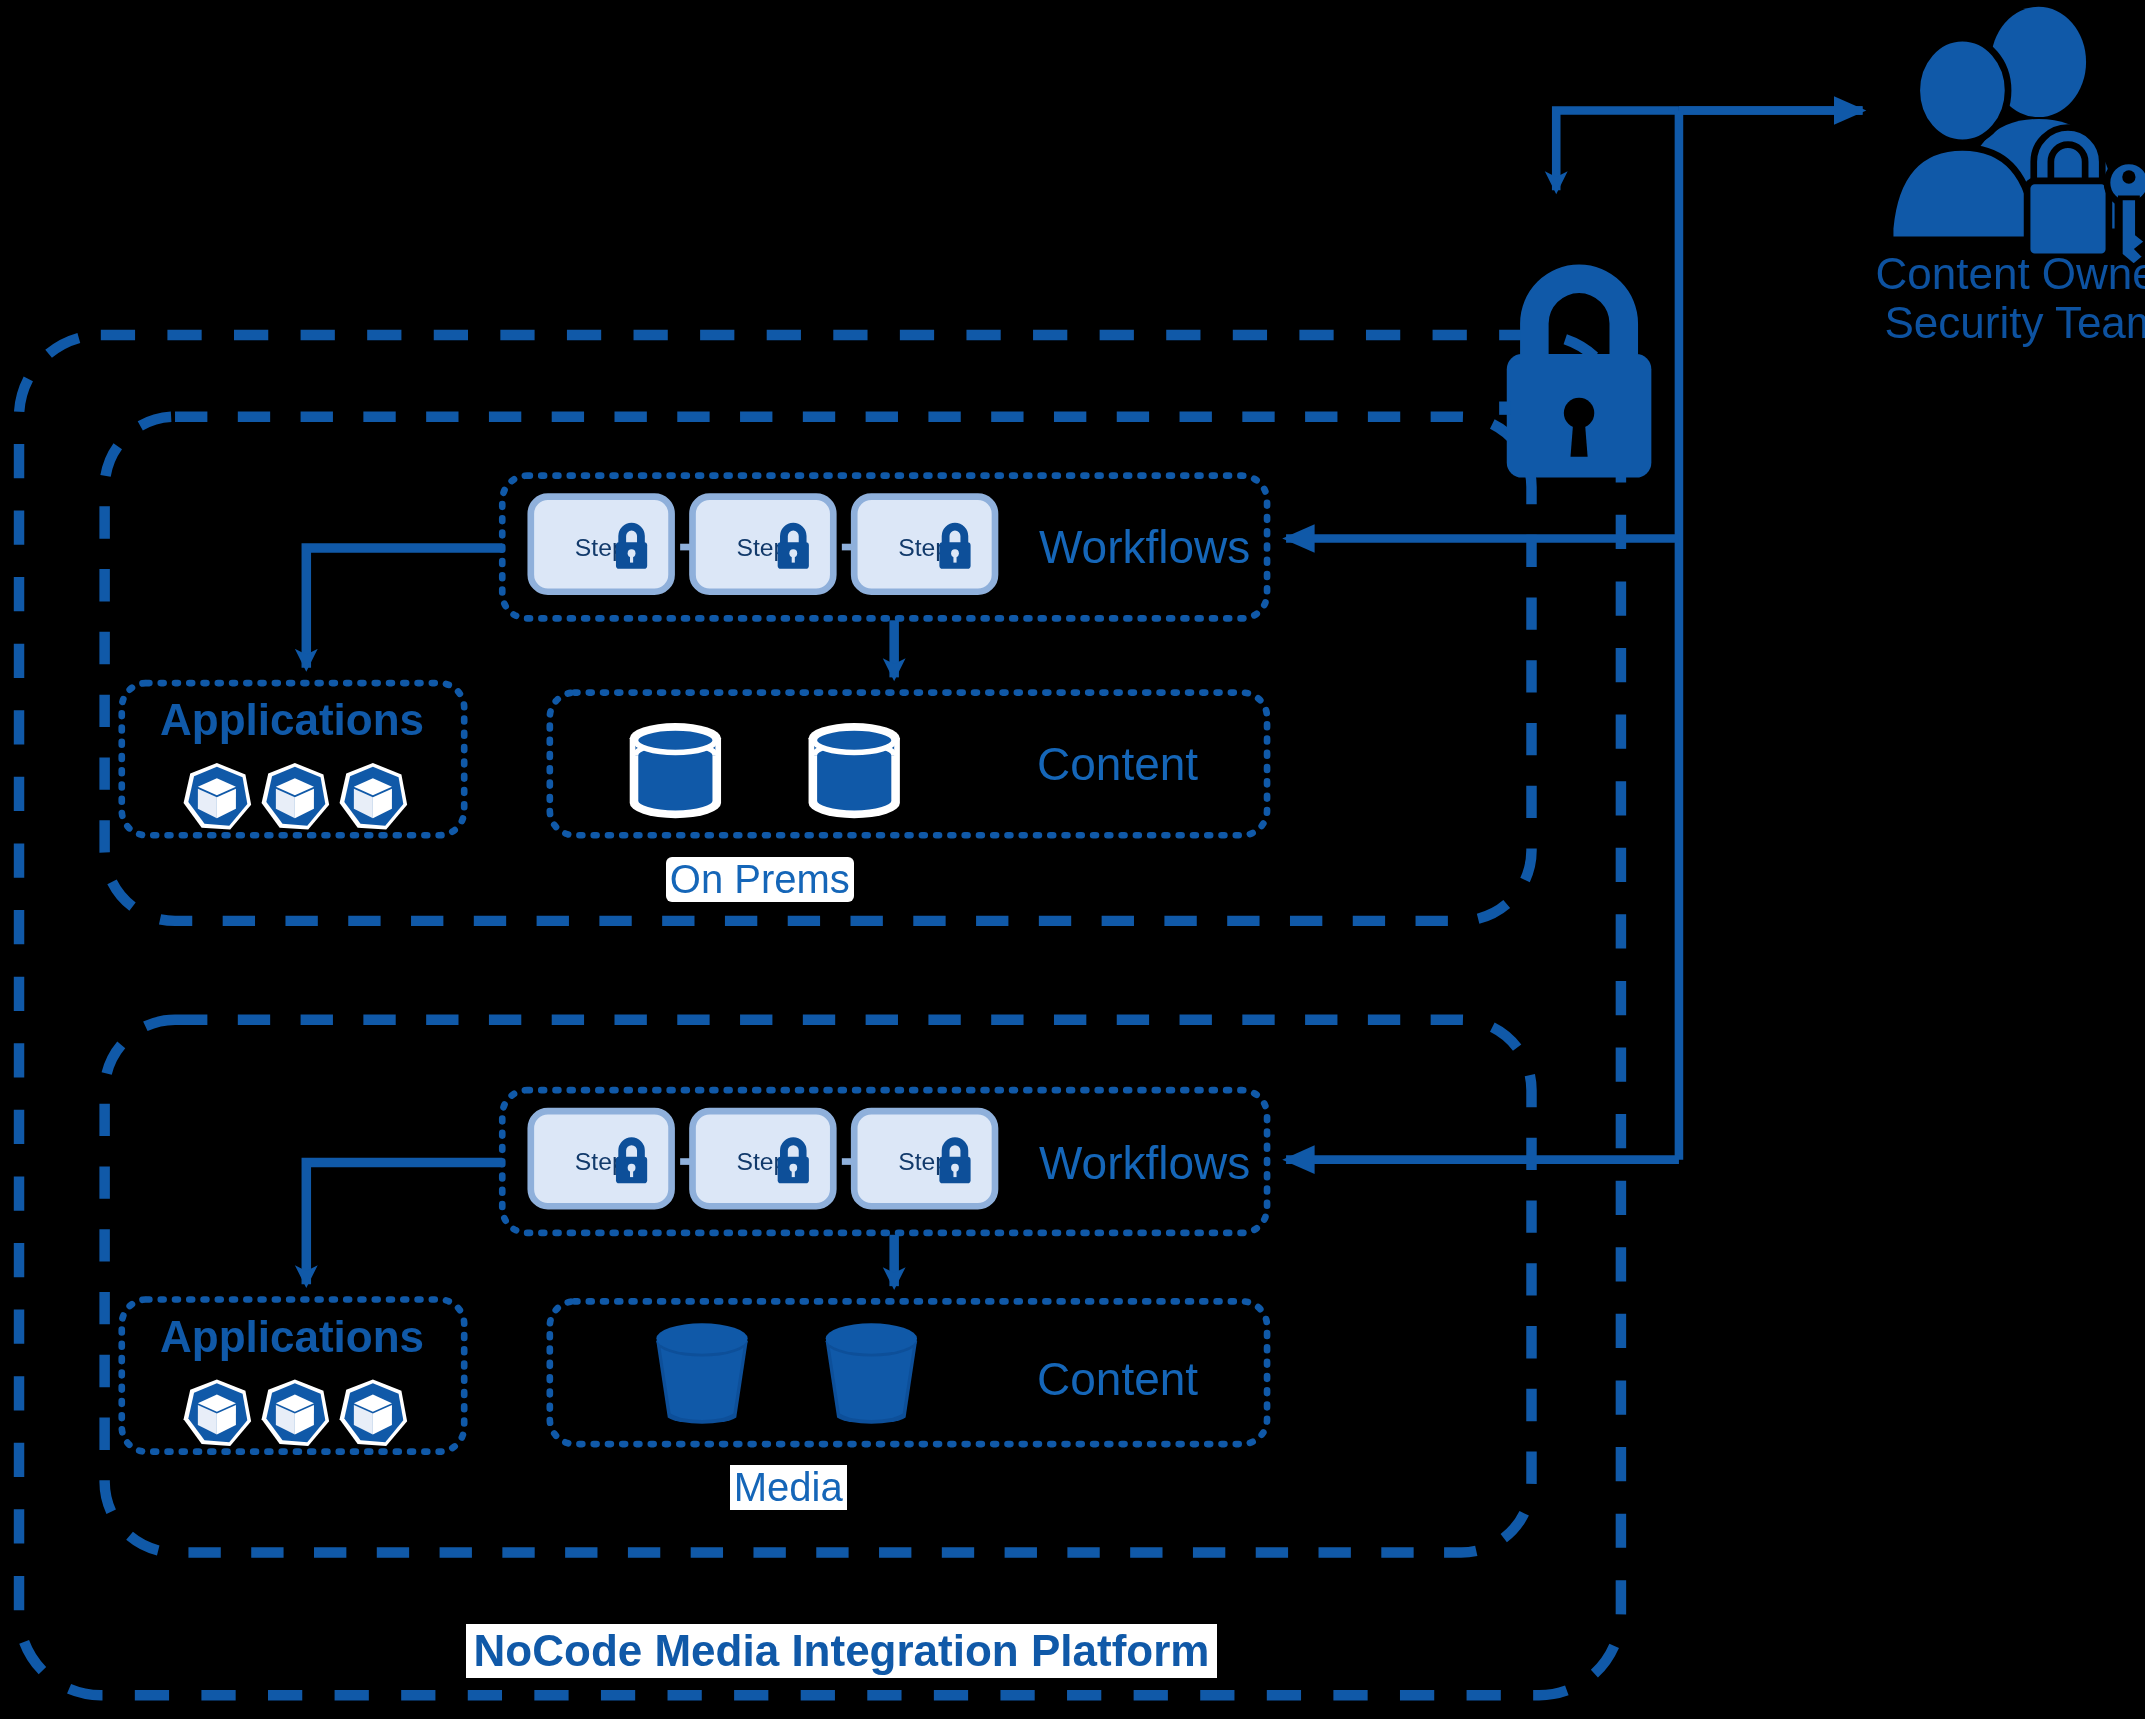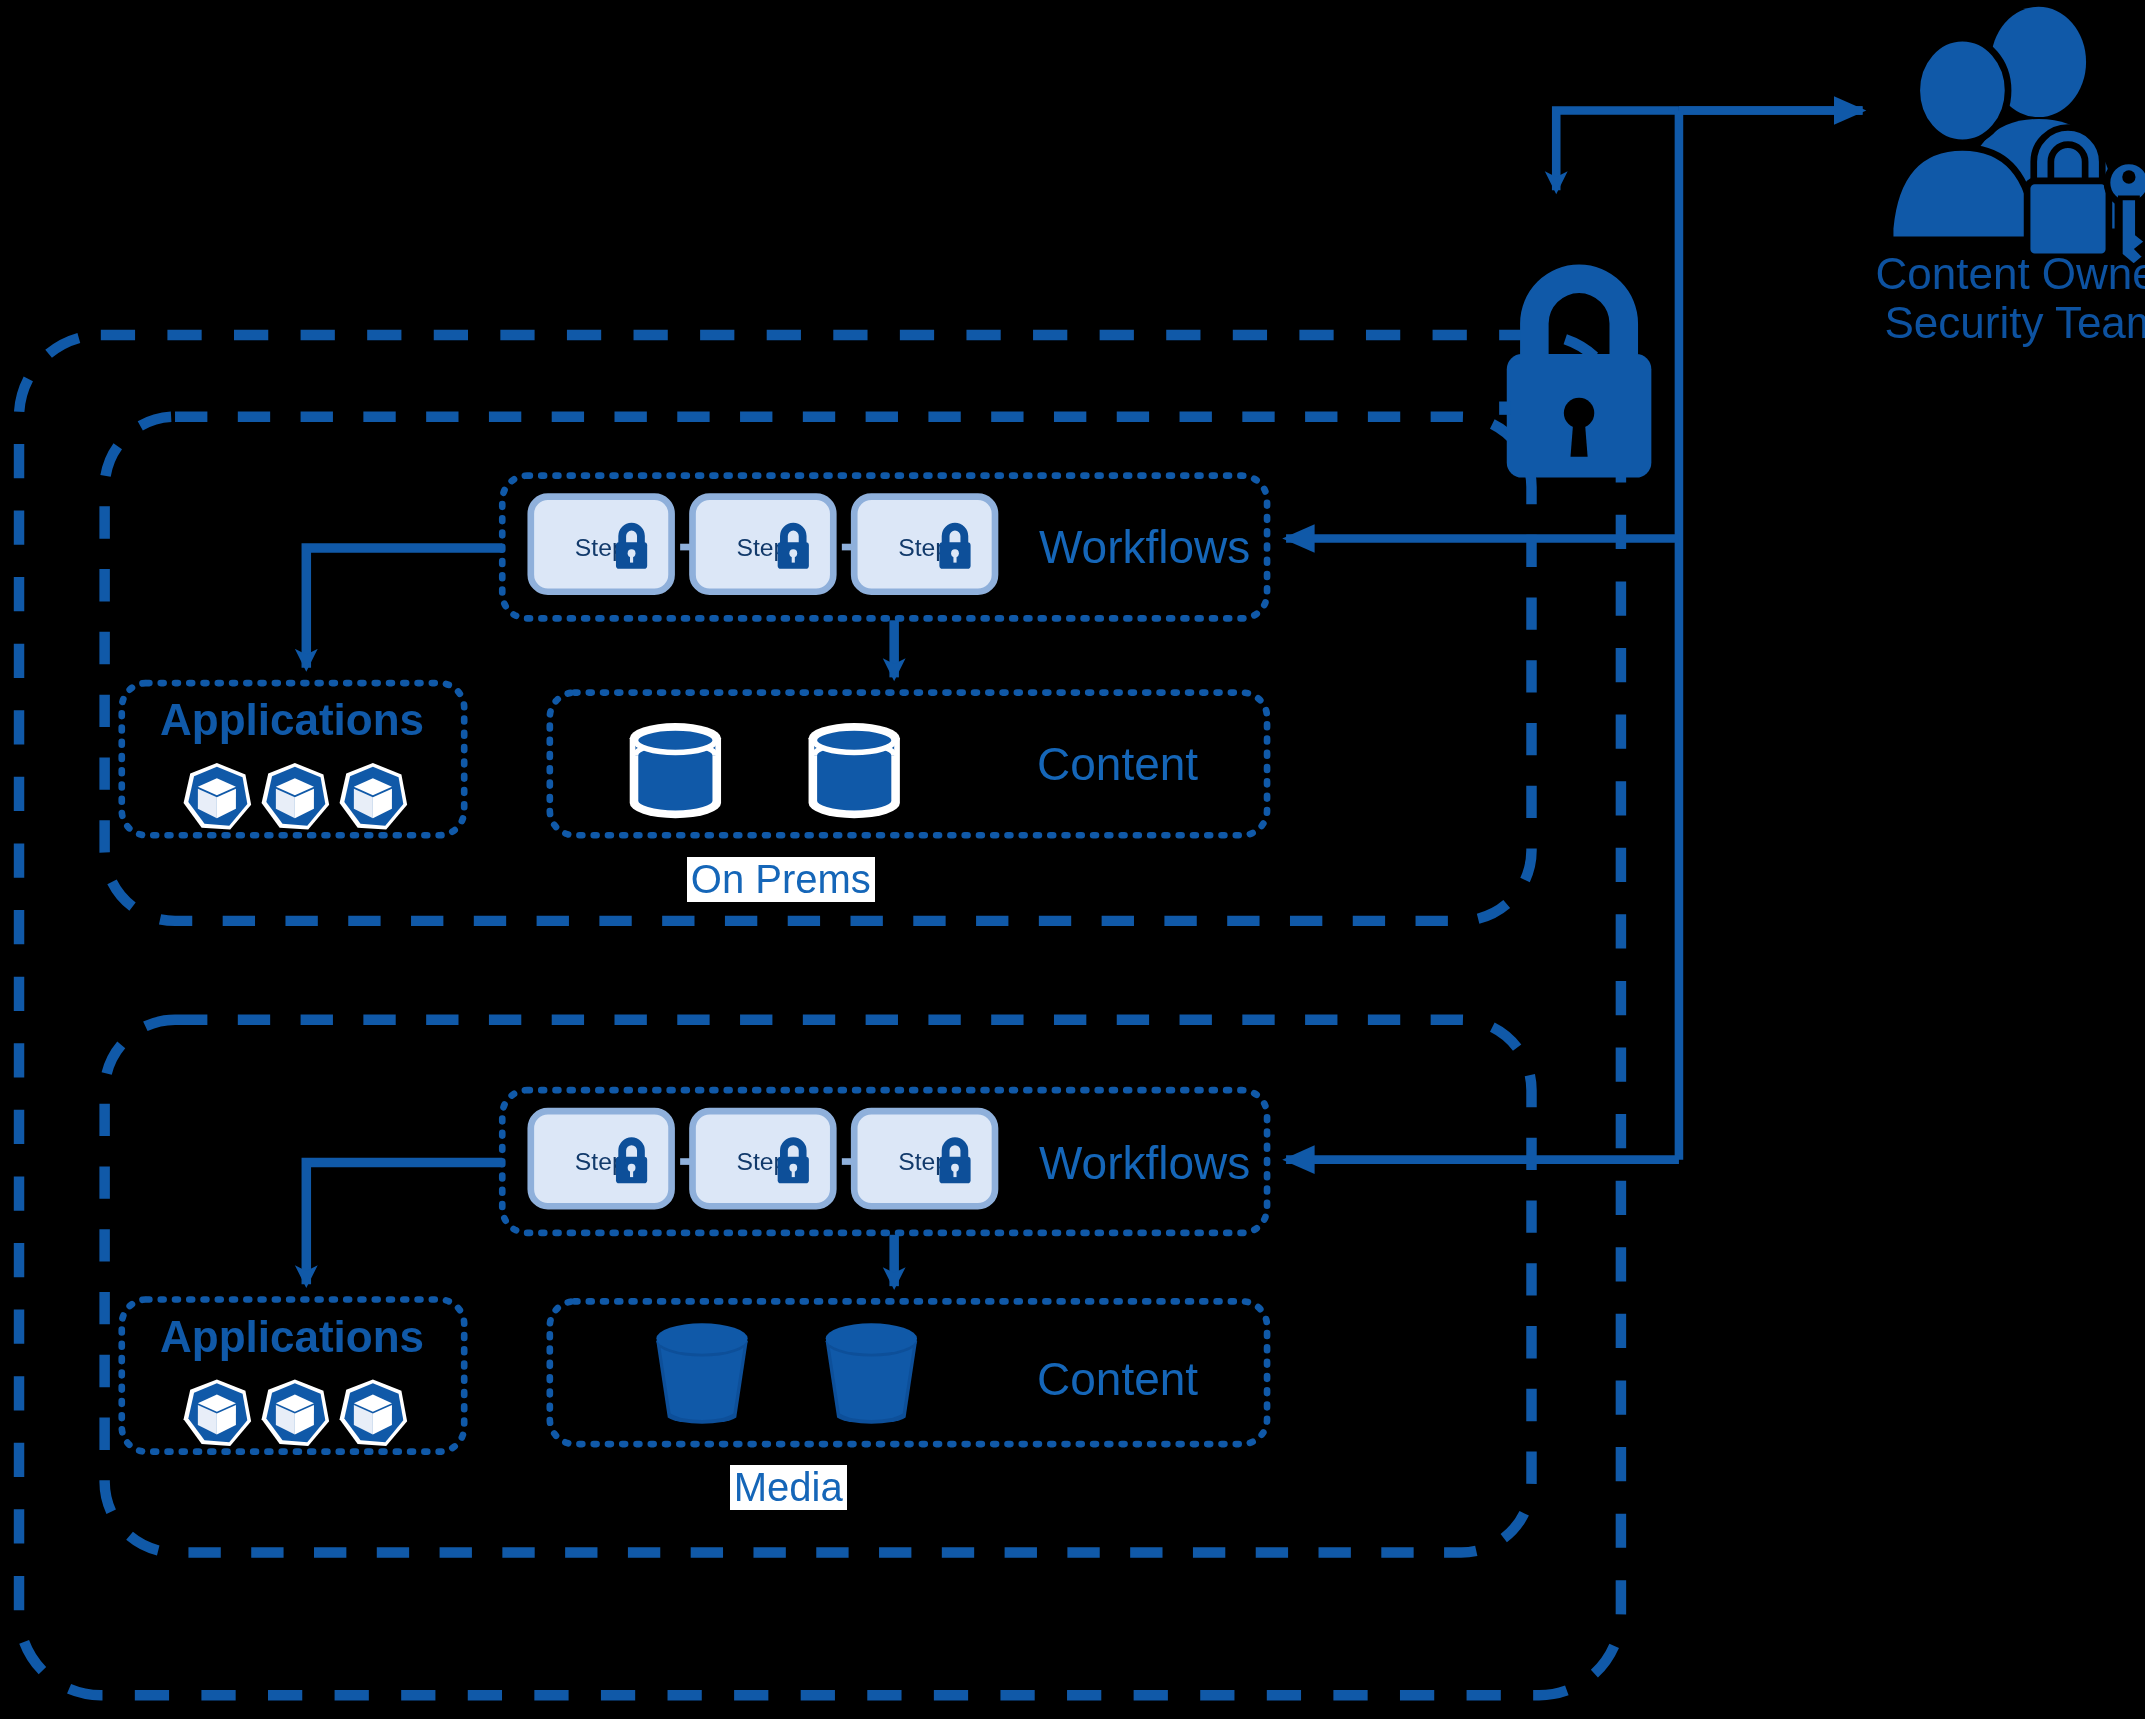--- a/index.html
+++ b/index.html
@@ -209,25 +209,26 @@
     <div>Content Owner</div>
     <div>Security Team</div>
   </div>
 
   <div class="lbl lbl-section" style="left:1039px;top:520px;">Workflows</div>
 
   <div class="lbl lbl-boxtitle" style="left:160px;top:695px;">Applications</div>
 
   <div class="lbl lbl-section" style="left:1037px;top:737px;">Content</div>
 
-  <div class="lbl lbl-onwhite" style="left:687px;top:857px;">On Prems</div>
+  <div class="lbl lbl-onwhite" style="left:666px;top:857px;border-radius:6px;">On Prems</div>
 
   <div class="lbl lbl-section" style="left:1039px;top:1136px;">Workflows</div>
 
   <div class="lbl lbl-boxtitle" style="left:160px;top:1312px;">Applications</div>
 
   <div class="lbl lbl-section" style="left:1037px;top:1352px;">Content</div>
 
   <div class="lbl lbl-onwhite" style="left:730px;top:1465px;">Media</div>
 
+  <div class="lbl lbl-platform" style="left:466px;top:1624px;">NoCode Media Integration Platform</div>
 
 </div>
 
 
 </body></html>

